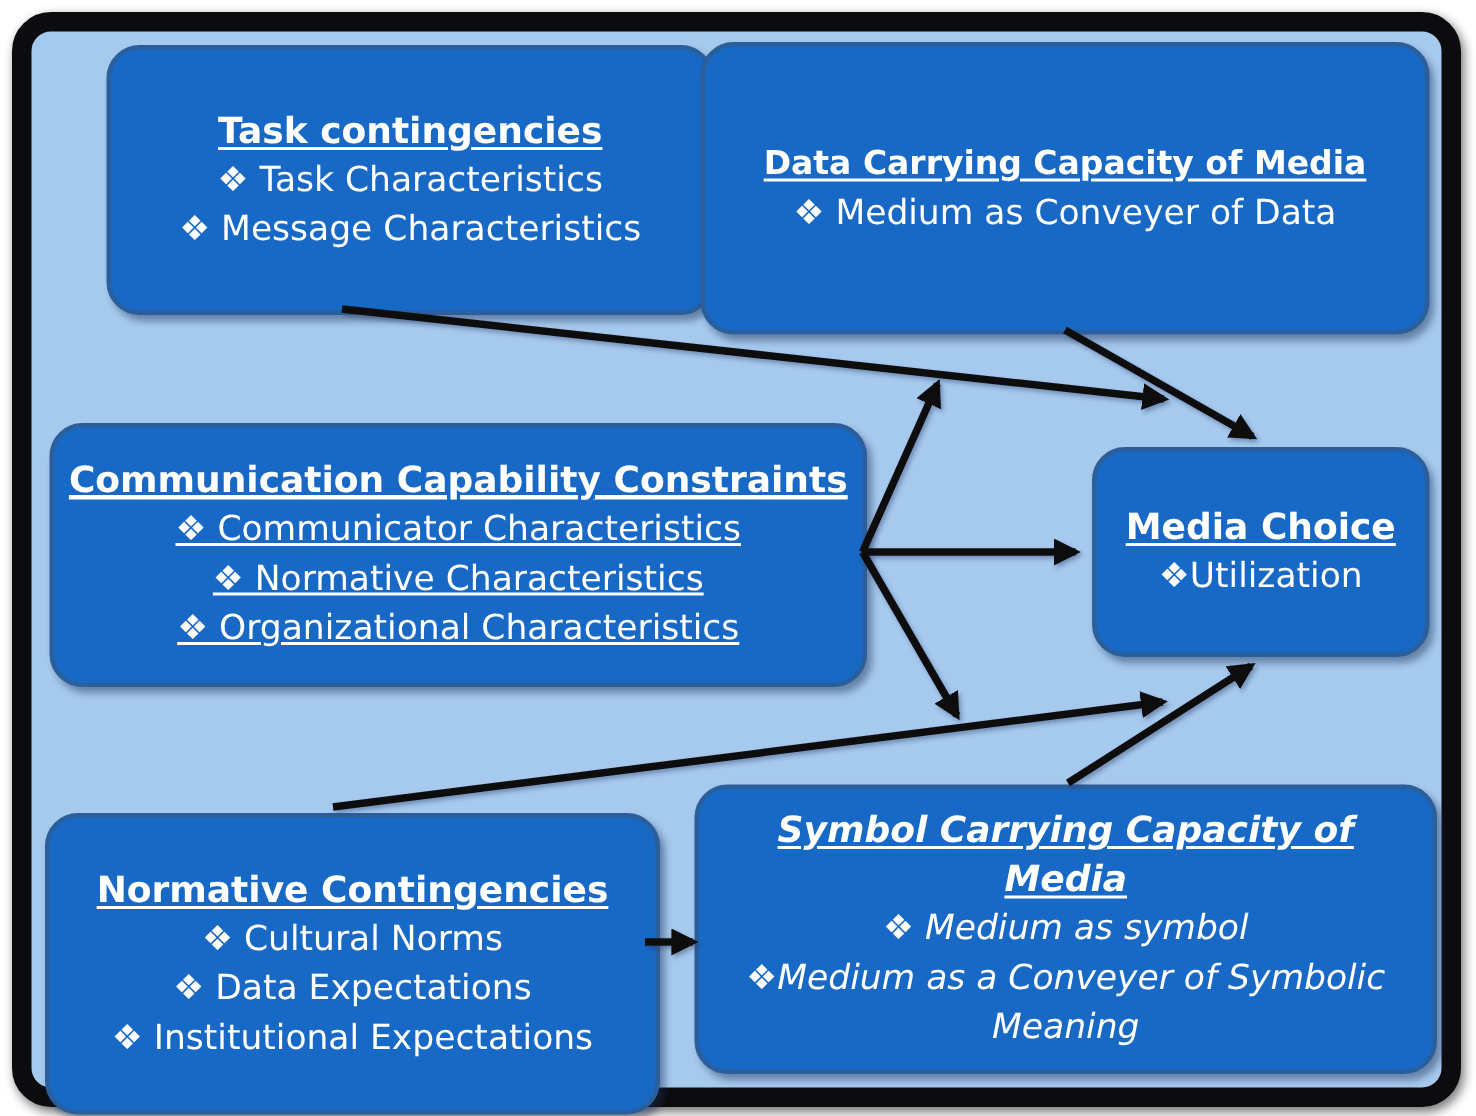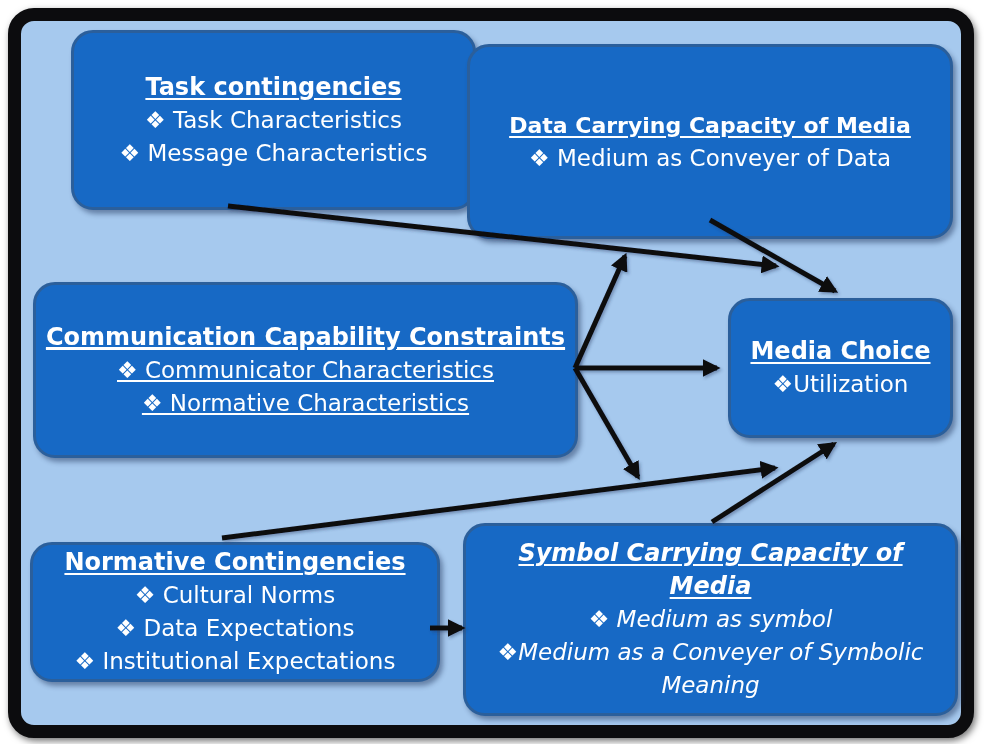--- a/index.html
+++ b/index.html
@@ -32,24 +32,24 @@
   }
   .box .title{
     font-weight:bold;
     font-size:24px;
     text-decoration:underline;
     text-underline-offset:3px;
     text-decoration-thickness:2px;
   }
   .box-data .title{font-size:22px;white-space:nowrap;}
   .box-task{left:33px;top:30px;width:405px;height:180px;margin-left:38px;}
-  .box-data{left:467px;top:28px;width:486px;height:195px;margin-top:16px;}
+  .box-data{left:467px;top:28px;width:486px;height:195px;}
   .box-comm{left:33px;top:282px;width:545px;height:176px;text-decoration:underline;}
   .box-media{left:728px;top:298px;width:225px;height:140px;}
-  .box-normative{left:30px;top:542px;width:410px;height:140px;}
+  .box-normative{left:30px;top:542px;width:410px;height:201px;}
   .box-symbol{left:463px;top:523px;width:495px;height:193px;font-style:italic;}
   .item{white-space:nowrap;}
   .item.wrap{white-space:normal;max-width:430px;}
   .arrows{
     position:absolute;left:0;top:0;width:984px;height:744px;
     pointer-events:none;
   }
   .arrows line{stroke:#0e0e10;stroke-width:5;}
 </style>
 </head>
@@ -66,20 +66,21 @@
 
   <div class="box box-data">
     <div class="title">Data Carrying Capacity of Media</div>
     <div class="item">❖ Medium as Conveyer of Data</div>
   </div>
 
   <div class="box box-comm">
     <div class="title">Communication Capability Constraints</div>
     <div class="item">❖ Communicator Characteristics</div>
     <div class="item">❖ Normative Characteristics</div>
+    <div class="item">❖ Organizational Characteristics</div>
   </div>
 
   <div class="box box-media">
     <div class="title">Media Choice</div>
     <div class="item">❖Utilization</div>
   </div>
 
   <div class="box box-normative">
     <div class="title">Normative Contingencies</div>
     <div class="item">❖ Cultural Norms</div>

